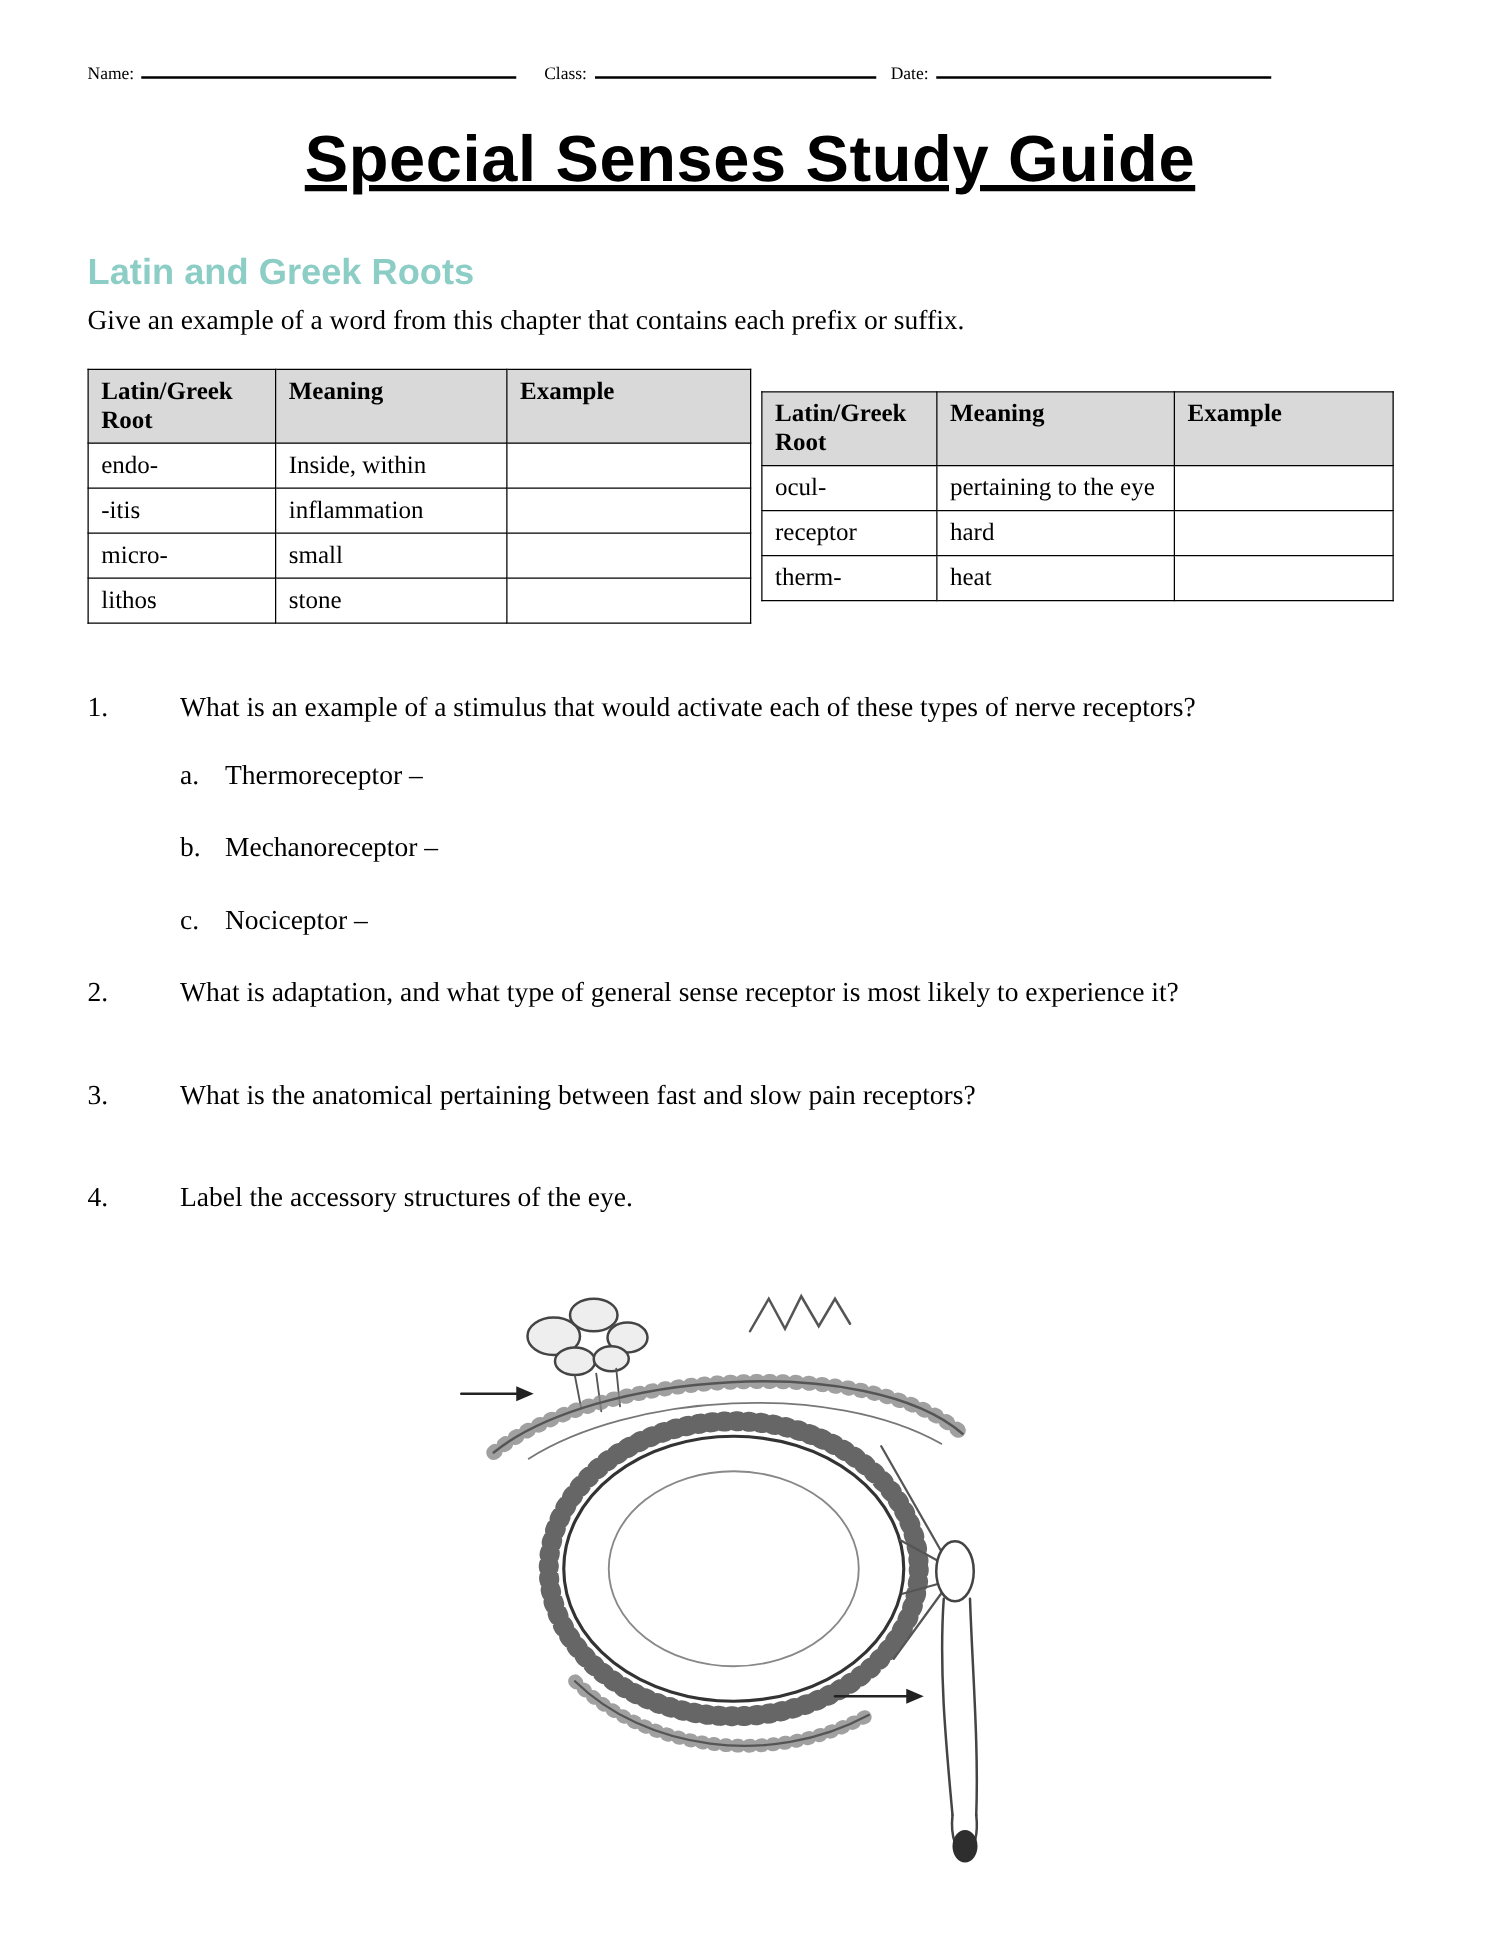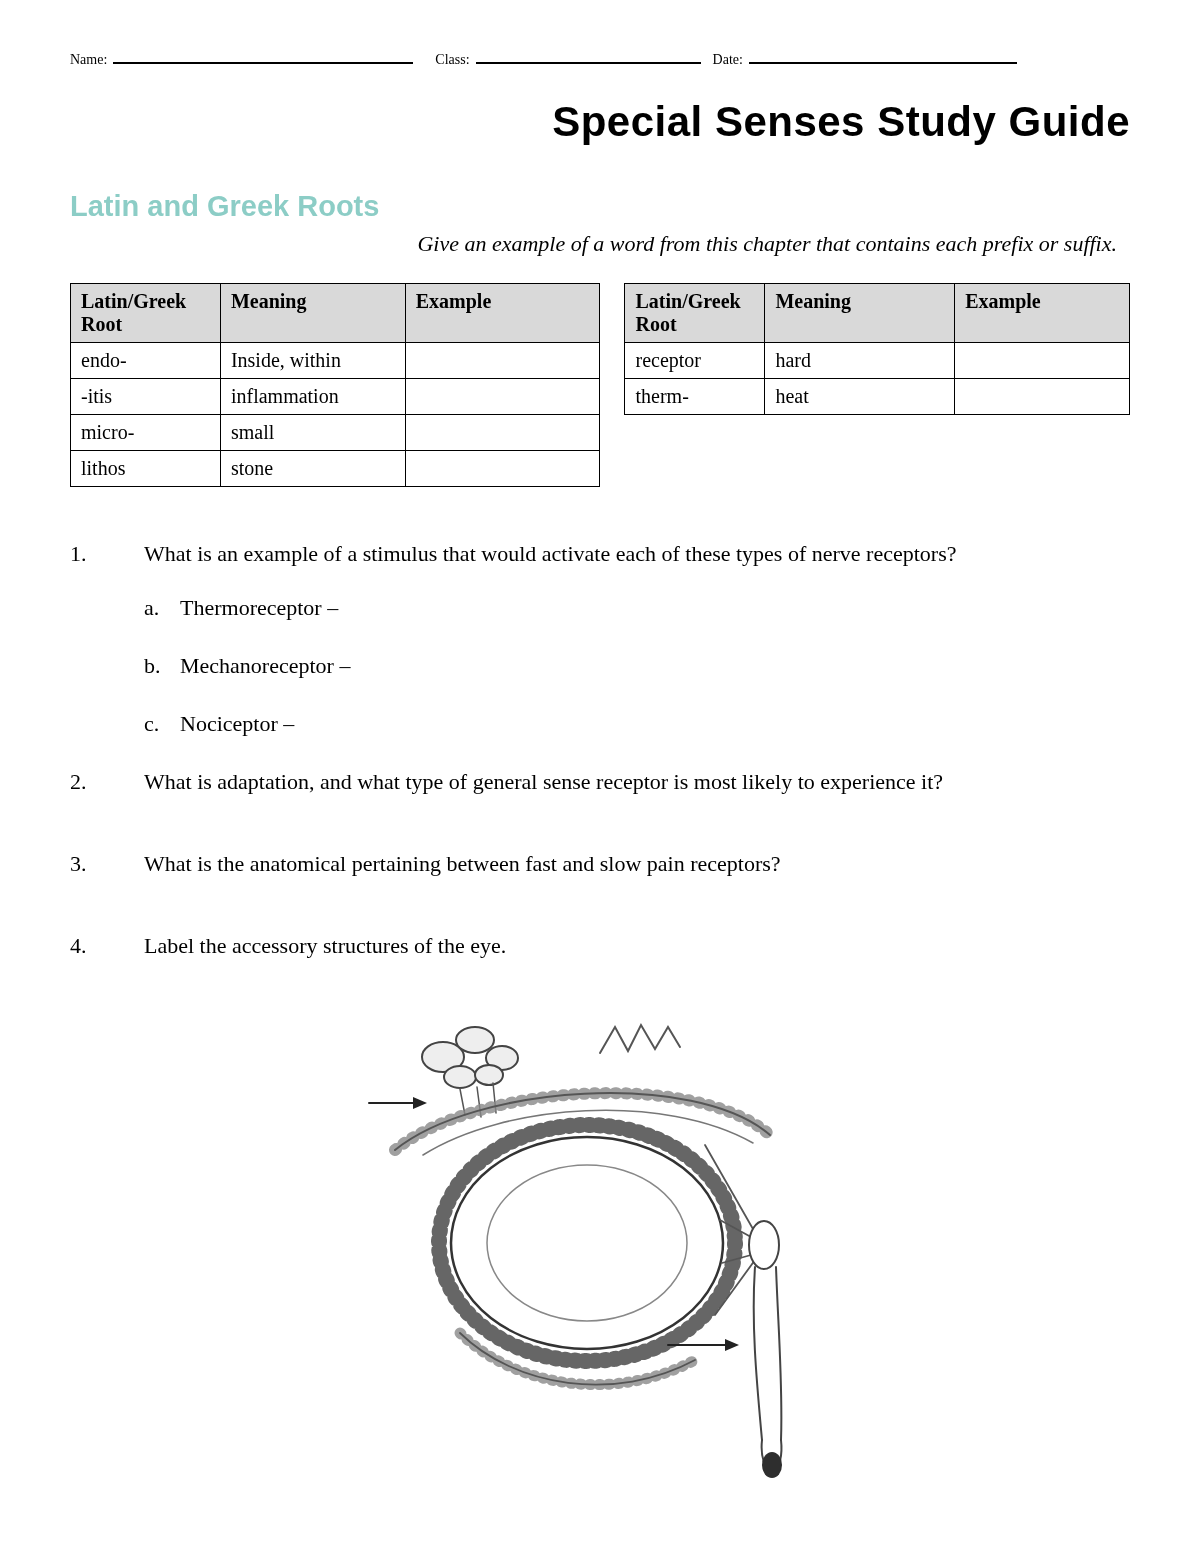--- a/index.html
+++ b/index.html
@@ -14,32 +14,32 @@
   
   .topline { display:flex; align-items:baseline; font-size:14px; white-space:nowrap; }
   .blank { display:inline-block; border-bottom:2px solid #000; height:2px; margin:0 6px; }
   .blank-name  { width:300px; margin-right:22px; }
   .blank-class { width:225px; margin-right:12px; }
   .blank-date  { width:268px; }
 
   
   .title {
     font-family:"Liberation Sans", sans-serif; font-weight:bold;
-    font-size:42px; text-align:right; margin:30px 0 44px; letter-spacing:0.5px;
+    font-size:52px; text-align:center; margin:30px 0 44px; letter-spacing:0.5px;text-decoration:underline;
   }
 
   
   .section-heading {
     font-family:"Liberation Sans", sans-serif; font-weight:bold;
     font-size:29px; color:var(--accent); margin:26px 0 8px;
   }
-  .instruction { font-style:italic; font-size:22px; margin:0 13px 26px;text-align:right; }
-
-  
-  .tables-row { display:flex; gap:24px; align-items:flex-start; }
+  .instruction { font-size:22px; margin:0 0 26px; }
+
+  
+  .tables-row { display:flex; gap:8px; align-items:center; }
   table.roots { border-collapse:collapse; }
   table.roots th, table.roots td {
     border:1px solid #000; font-size:20px; text-align:left;
     padding:6px 10px; vertical-align:top;
   }
   table.roots th { background:#d9d9d9; font-weight:bold; }
   table.roots td { height:36px; }
   .t-left  .col-root{width:150px} .t-left  .col-mean{width:185px} .t-left  .col-ex{width:195px}
   .t-right .col-root{width:140px} .t-right .col-mean{width:190px} .t-right .col-ex{width:175px}
 
@@ -123,20 +123,25 @@
           <col class="col-ex">
         </colgroup>
       <thead>
         <tr>
           <th>Latin/Greek Root</th>
           <th>Meaning</th>
           <th>Example</th>
         </tr>
       </thead>
       <tbody>
+        <tr>
+          <td>ocul-</td>
+          <td>pertaining to the eye</td>
+          <td></td>
+        </tr>
         <tr>
           <td>receptor</td>
           <td>hard</td>
           <td></td>
         </tr>
         <tr>
           <td>therm-</td>
           <td>heat</td>
           <td></td>
         </tr>

